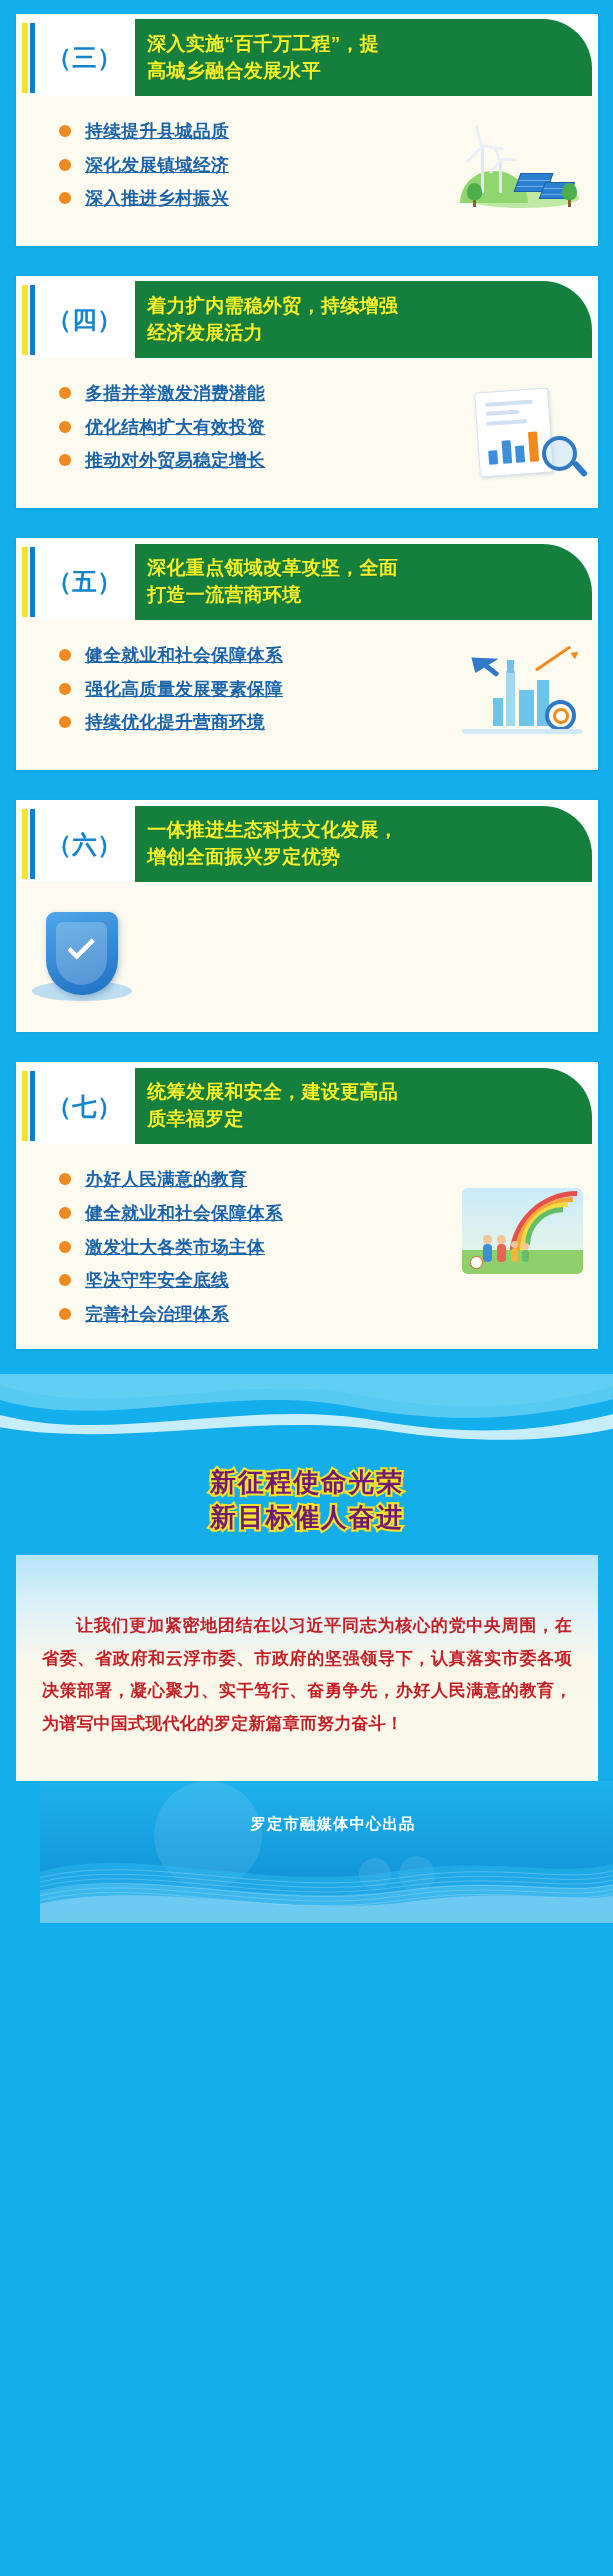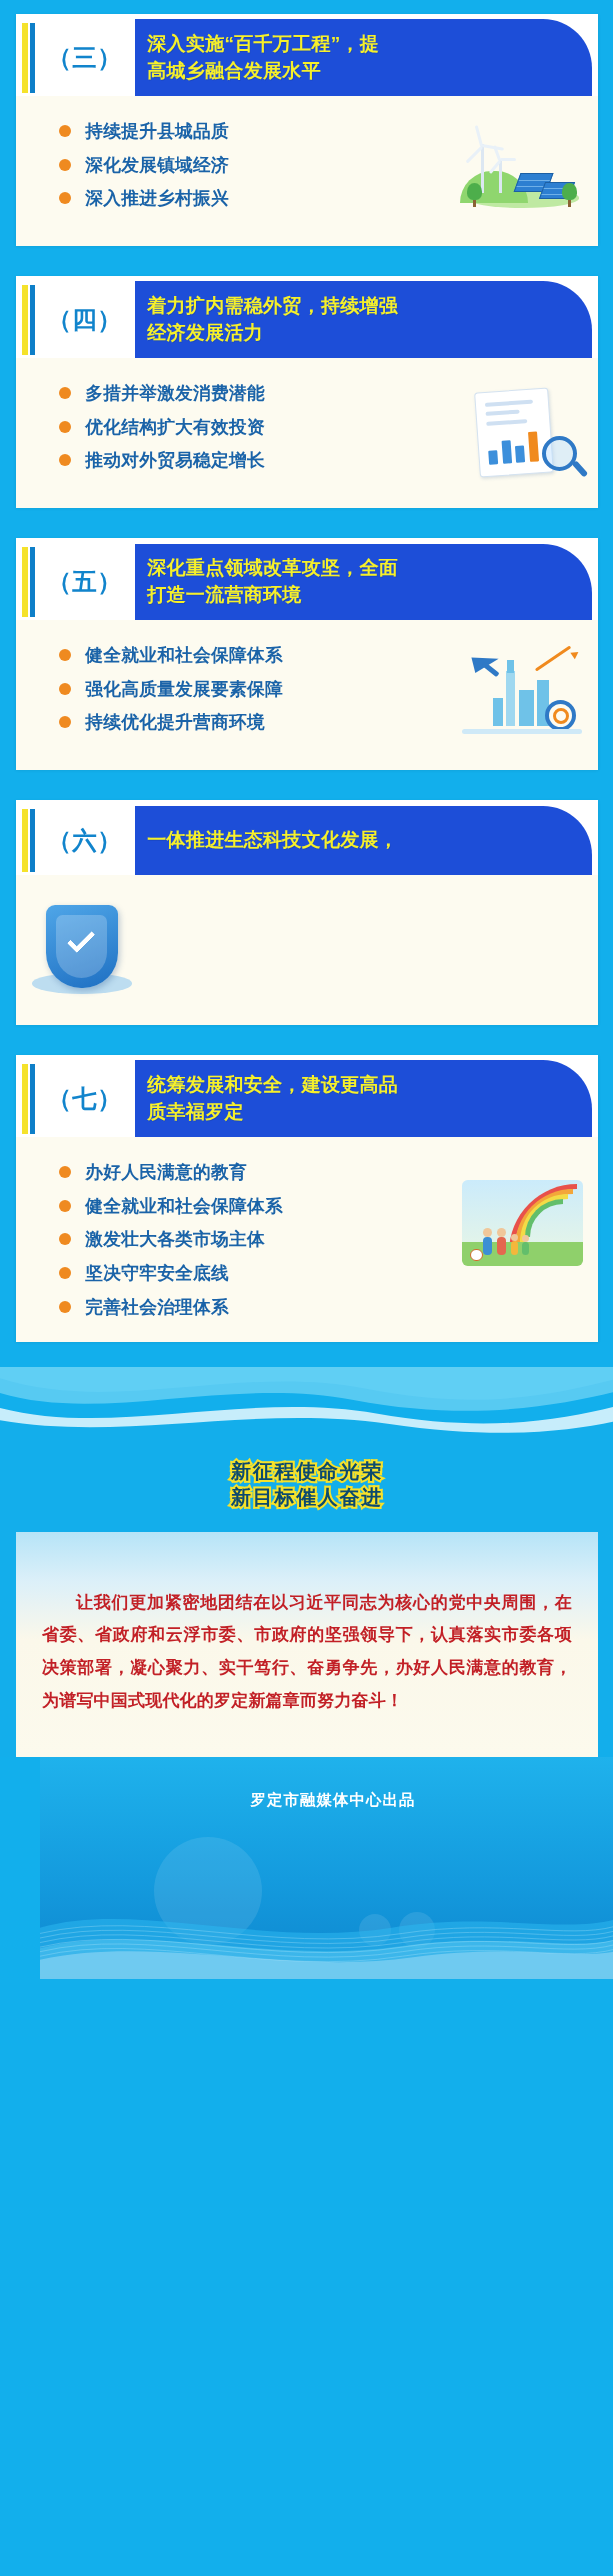--- a/index.html
+++ b/index.html
@@ -54,21 +54,21 @@
     color: #1184CC;
     font-size: 24.5px;
     font-weight: 700;
     letter-spacing: 0.6px;
     background: #FFFFFF;
   }
 
   .title-banner {
     position: relative;
     flex: 1 1 auto;
-    background: #1d4ed8;
+    background: #15803d;
     color: #F6F02A;
     font-size: 19px;
     font-weight: 700;
     line-height: 1.42;
     letter-spacing: 0.3px;
     padding: 11.4px 68px 11.4px 12.5px;
     display: flex;
     align-items: center;
     margin-right: 5.7px;
     border-top-right-radius: 49px;
@@ -102,20 +102,21 @@
     border-radius: 50%;
     background: #EF8A20;
     margin-right: 14.2px;
   }
   .bullet-text {
     color: #1A63A8;
     font-size: 17.7px;
     font-weight: 700;
     letter-spacing: 0.3px;
     white-space: nowrap;
+    text-decoration: underline;
   }
 
   
   .art {
     flex: 0 0 auto;
     width: 131px;
     height: 105px;
     position: relative;
     margin-top: 2.3px;
   }
@@ -254,24 +255,24 @@
   }
   .wave-sep svg { display:block; width:100%; height:67px; }
 
   
   .slogan-region {
     background: #13AEEB;
     padding: 24px 0 20.5px 0;
     text-align: center;
   }
   .slogan-line {
-    font-size: 20px;
+    font-size: 26px;
     font-weight: 700;
     letter-spacing: 1.7px;
-    color: #0c4a6e;
+    color: #701a75;
     -webkit-text-stroke: 4px #F6E22B;
     paint-order: stroke fill;
     line-height: 1.34;
     display: block;
   }
 
   
   .statement-wrap {
     background: #13AEEB;
     padding: 0 16px 0 16px;
@@ -292,21 +293,21 @@
     letter-spacing: 0.2px;
     text-align: justify;
     text-indent: 2em;
   }
 
   
   .footer {
     position: relative;
     background: linear-gradient(180deg,#1FB2EC 0%, #149BDE 55%, #0E86CE 100%);
     padding: 33px 0 0 12px;
-    height: 222px;
+    height: 142px;
     overflow: hidden;
     margin-left: 40px;
   }
   .footer-credit {
     position: relative;
     z-index: 3;
     text-align: center;
     color: #FFFFFF;
     font-size: 15.4px;
     font-weight: 700;
@@ -473,20 +474,21 @@
   <section class="card">
     <div class="card-head">
       <div class="accent-bars">
         <div class="bar-yellow"></div>
         <div class="bar-blue"></div>
       </div>
       <div class="num-badge">（六）</div>
       <div class="title-banner">
         <div>
           <span class="tline">一体推进生态科技文化发展，</span>
+          <span class="tline">增创全面振兴罗定优势</span>
         </div>
       </div>
     </div>
     <div class="card-body">
       <div class="art">
         <div class="a4-disc"></div>
         <div class="a4-shield"></div>
         <div class="a4-shield-in"></div>
         <div class="a4-check"></div>
       </div>

